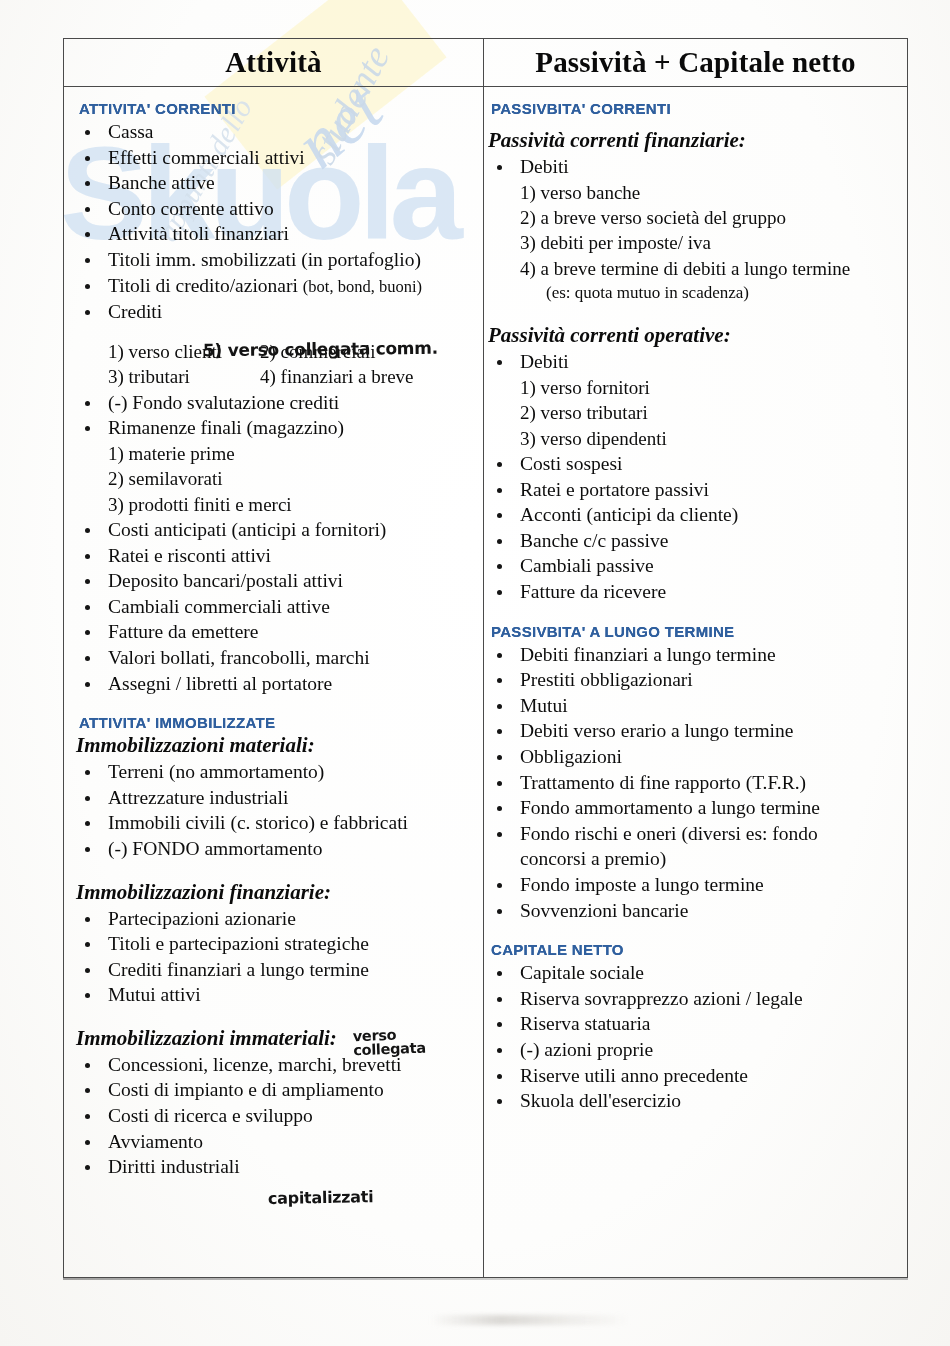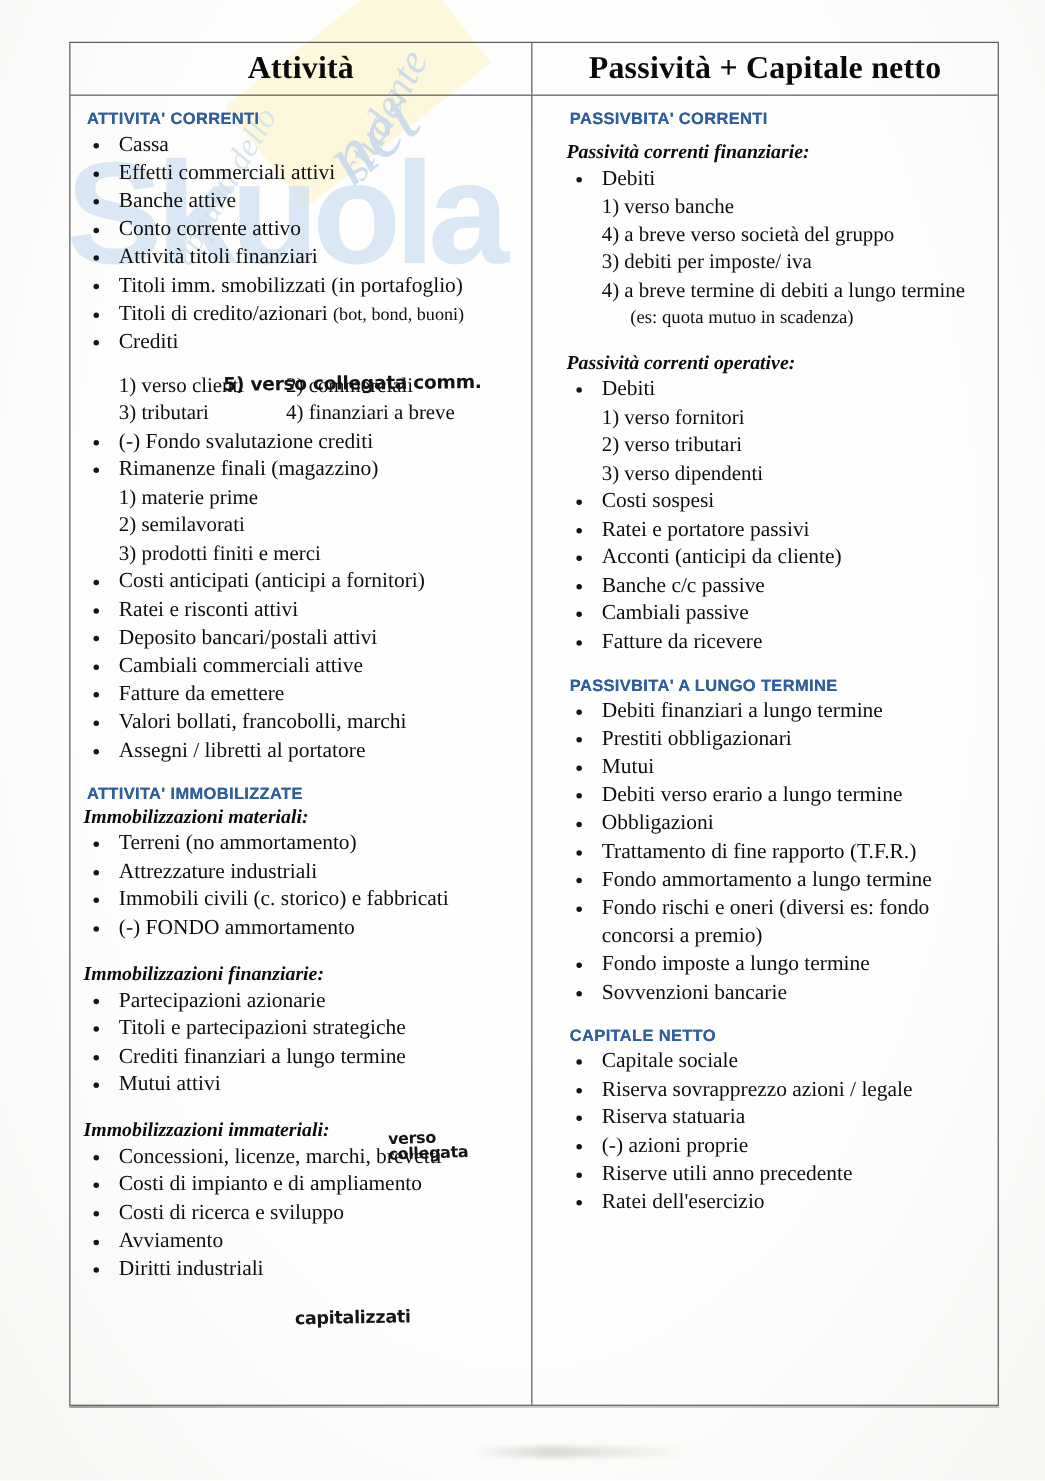--- a/index.html
+++ b/index.html
@@ -127,37 +127,37 @@
     display: flex;
     flex: 1 1 auto;
     min-height: 0;
   }
   .col {
     position: relative;
     box-sizing: border-box;
     padding: 13px 8px 0 10px;
   }
   .col.left  { flex: 0 0 419px; }
-  .col.right { flex: 1 1 auto; border-left: 1.4px solid #4a4a4a; padding-left: 29px; }
+  .col.right { flex: 1 1 auto; border-left: 1.4px solid #4a4a4a; padding-left: 2px; }
 
   
   .sec-head {
     color: #2f5f9e;
     font-family: Liberation Sans, sans-serif;
     font-weight: bold;
     font-size: 15px;
     letter-spacing: .3px;
     margin: 0 0 2px 5px;
     text-shadow: 0 0 .6px #2f5f9e;
   }
   .sub-head {
     font-family: "Liberation Serif", serif;
     font-weight: bold;
     font-style: italic;
-    font-size: 18px;
+    font-size: 21px;
     margin: 0 0 1px 2px;
     color: #0b0b0b;
   }
   ul.items {
     list-style: none;
     margin: 0;
     padding: 0;
   }
   ul.items > li {
     position: relative;
@@ -359,21 +359,21 @@
         <div class="sec-head">PASSIVBITA' CORRENTI</div>
 
         <div class="gap-sm"></div>
 
         <div class="sub-head">Passività correnti finanziarie:</div>
         <ul class="items">
           <li>Debiti</li>
         </ul>
         <ul class="numlist">
           <li>1)   verso banche</li>
-          <li>4)   a breve verso società del gruppo</li>
+          <li>2)   a breve verso società del gruppo</li>
           <li>3)   debiti per imposte/ iva</li>
           <li>
             <span>4)   a breve termine di debiti a lungo termine</span>
             <span class="cont">(es: quota mutuo in scadenza)</span>
           </li>
         </ul>
 
         <div class="gap"></div>
 
         <div class="sub-head">Passività correnti operative:</div>
@@ -413,21 +413,21 @@
 
         <div class="gap"></div>
 
         <div class="sec-head">CAPITALE NETTO</div>
         <ul class="items">
           <li>Capitale sociale</li>
           <li>Riserva sovrapprezzo azioni / legale</li>
           <li>Riserva statuaria</li>
           <li>(-) azioni proprie</li>
           <li>Riserve utili anno precedente</li>
-          <li>Ratei dell'esercizio</li>
+          <li>Skuola dell'esercizio</li>
         </ul>
       </div>
 
     </div>
   </div>
 
   <div class="hand" id="hand-crediti">5) verso collegata comm.</div>
   <div class="hand" id="hand-collegata">
     <div>verso</div>
     <div>collegata</div>

